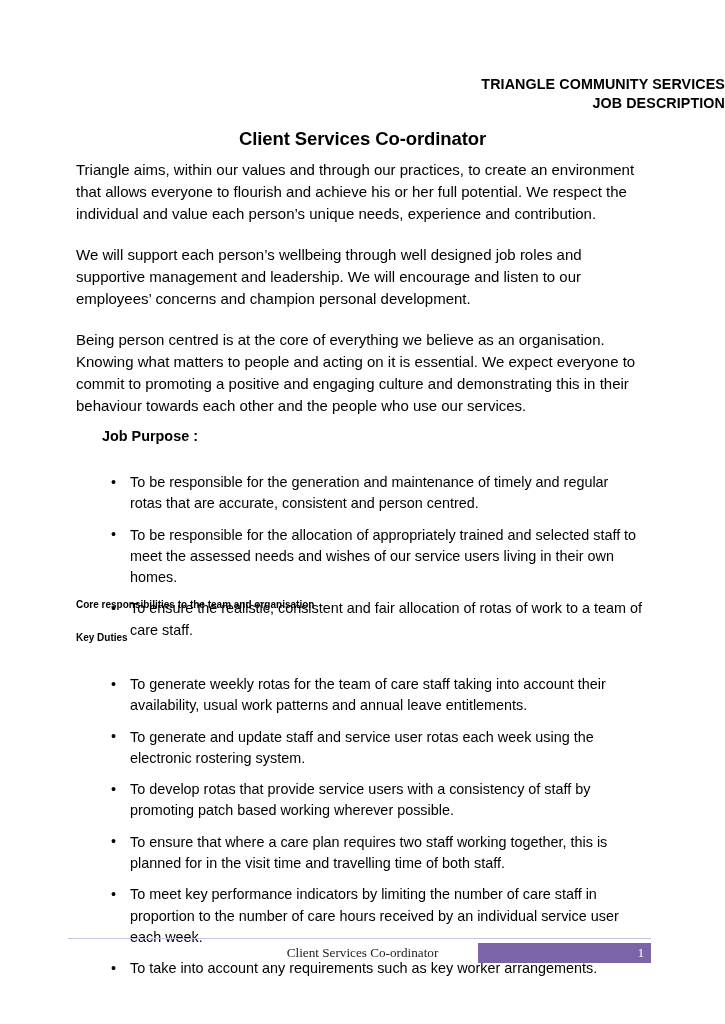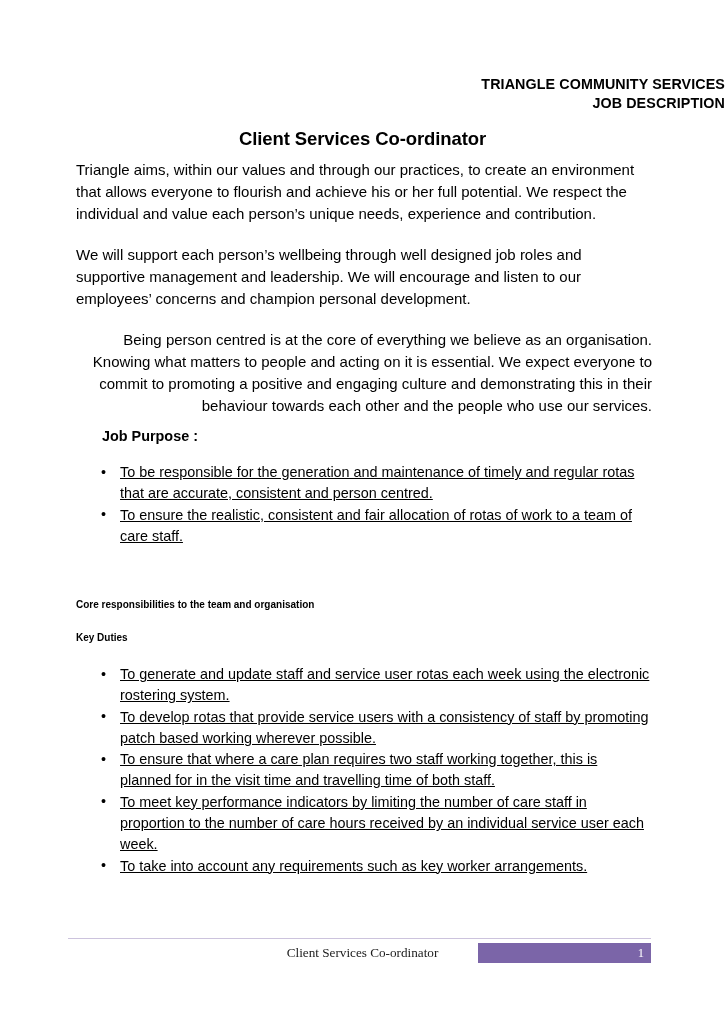--- a/index.html
+++ b/index.html
@@ -51,21 +51,21 @@
     position: absolute;
     left: 76px;
     top: 159px;
     width: 576px;
   }
   p.para {
     margin: 0 0 19px 0;
     font-size: 15px;
     line-height: 22px;
   }
-  p.para:last-child { margin-bottom: 0; text-align: right; }
+  p.para:last-child { margin-bottom: 0; }
 
   .kv-row {
     position: absolute;
     left: 102px;
     top: 384px;
     font-size: 14.4px;
     font-weight: bold;
     white-space: pre;
   }
   .kv-row .kv-label { display: inline-block; width: 183px; }
@@ -82,22 +82,21 @@
     list-style: none;
     margin: 0;
     padding: 0;
     position: absolute;
     font-size: 14.4px;
     line-height: 21.3px;
   }
   ul.bullets li {
     position: relative;
     padding-left: 44px;
-    margin: 0;
-    text-decoration: underline;
+    margin: 10px;
   }
   ul.bullets li::before {
     content: "\2022";
     position: absolute;
     left: 25px;
     top: -0.5px;
     font-size: 14.4px;
     line-height: 21.3px;
   }
 
@@ -182,28 +181,30 @@
     <p class="para">Triangle aims, within our values and through our practices, to create an environment that allows everyone to flourish and achieve his or her full potential.  We respect the individual and value each person’s unique needs, experience and contribution.</p>
     <p class="para">We will support each person’s wellbeing through well designed job roles and supportive management and leadership.  We will encourage and listen to our employees’ concerns and champion personal development.</p>
     <p class="para">Being person centred is at the core of everything we believe as an organisation. Knowing what matters to people and acting on it is essential. We expect everyone to commit to promoting a positive and engaging culture and demonstrating this in their behaviour towards each other and the people who use our services.</p>
   </div>
 
 
   <div class="job-purpose">Job Purpose :</div>
 
   <ul class="bullets" id="purpose-bullets">
     <li>To be responsible for the generation and maintenance of timely and regular rotas that are accurate, consistent and person centred.</li>
+    <li>To be responsible for the allocation of appropriately trained and selected staff to meet the assessed needs and wishes of our service users living in their own homes.</li>
     <li>To ensure the realistic, consistent and fair allocation of rotas of work to a team of care staff.</li>
   </ul>
 
   <div class="section-heading" id="core-resp-heading">Core responsibilities to the team and organisation</div>
 
   <div class="section-heading" id="key-duties-heading">Key Duties</div>
 
   <ul class="bullets" id="duties-bullets">
+    <li>To generate weekly rotas for the team of care staff taking into account their availability, usual work patterns and annual leave entitlements.</li>
     <li>To generate and update staff and service user rotas each week using the electronic rostering system.</li>
     <li>To develop rotas that provide service users with a consistency of staff by promoting patch based working wherever possible.</li>
     <li>To ensure that where a care plan requires two staff working together, this is planned for in the visit time and travelling time of both staff.</li>
     <li>To meet key performance indicators by limiting the number of care staff in proportion to the number of care hours received by an individual service user each week.</li>
     <li>To take into account any requirements such as key worker arrangements.</li>
   </ul>
 
   <div class="footer">
     <div class="footer-rule"></div>
     <div class="footer-text">Client Services Co-ordinator</div>

